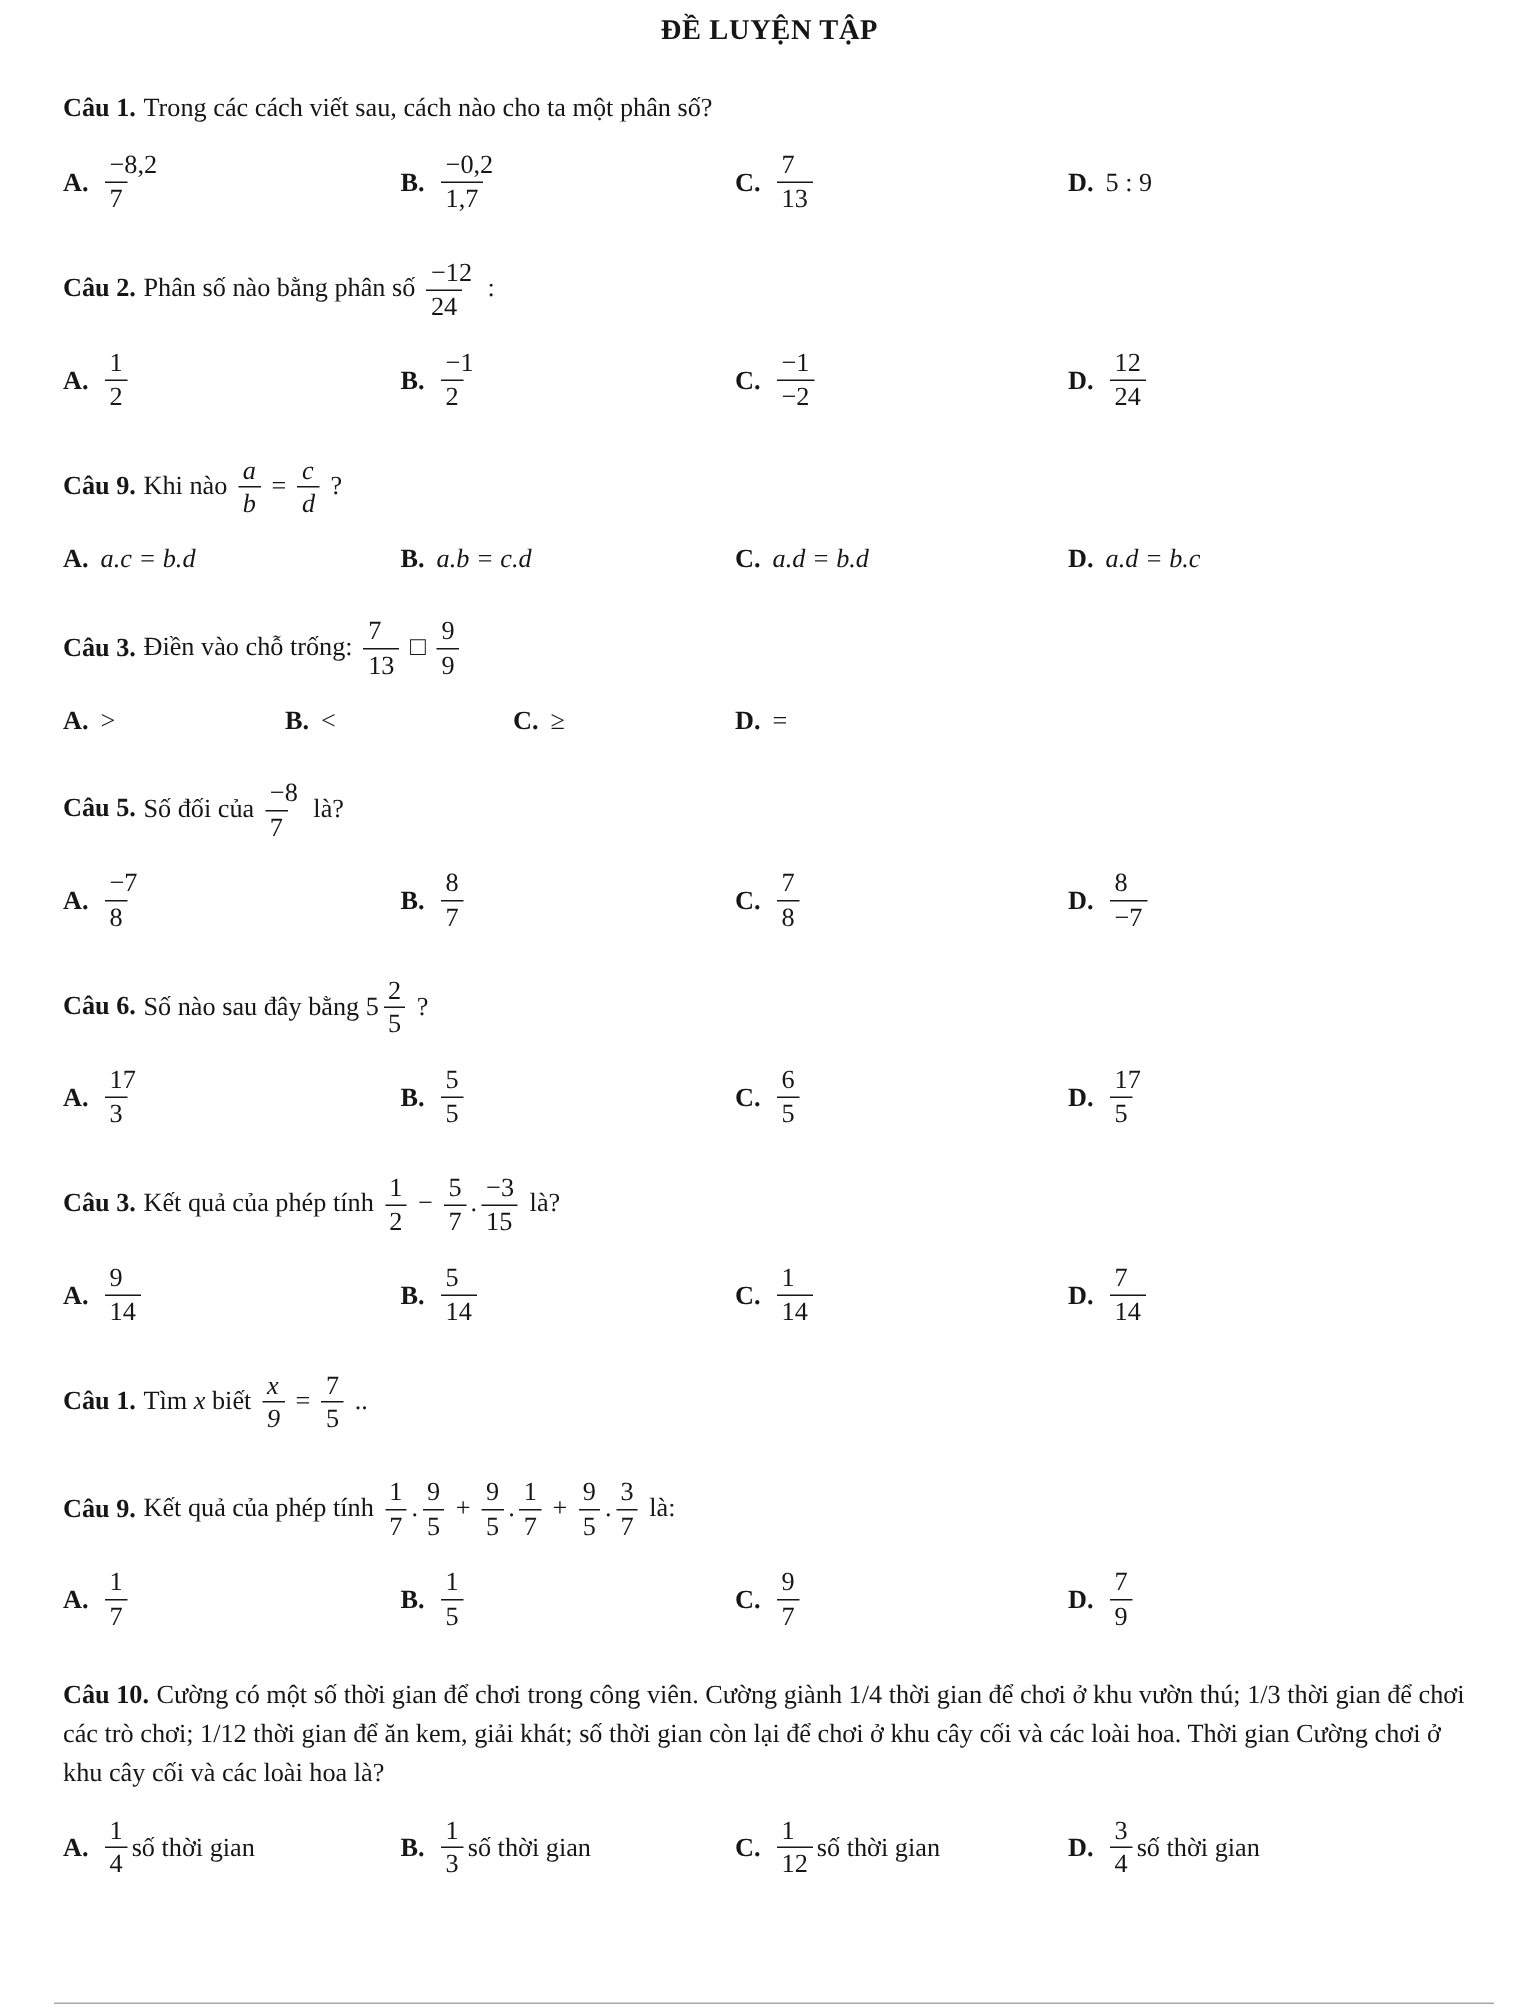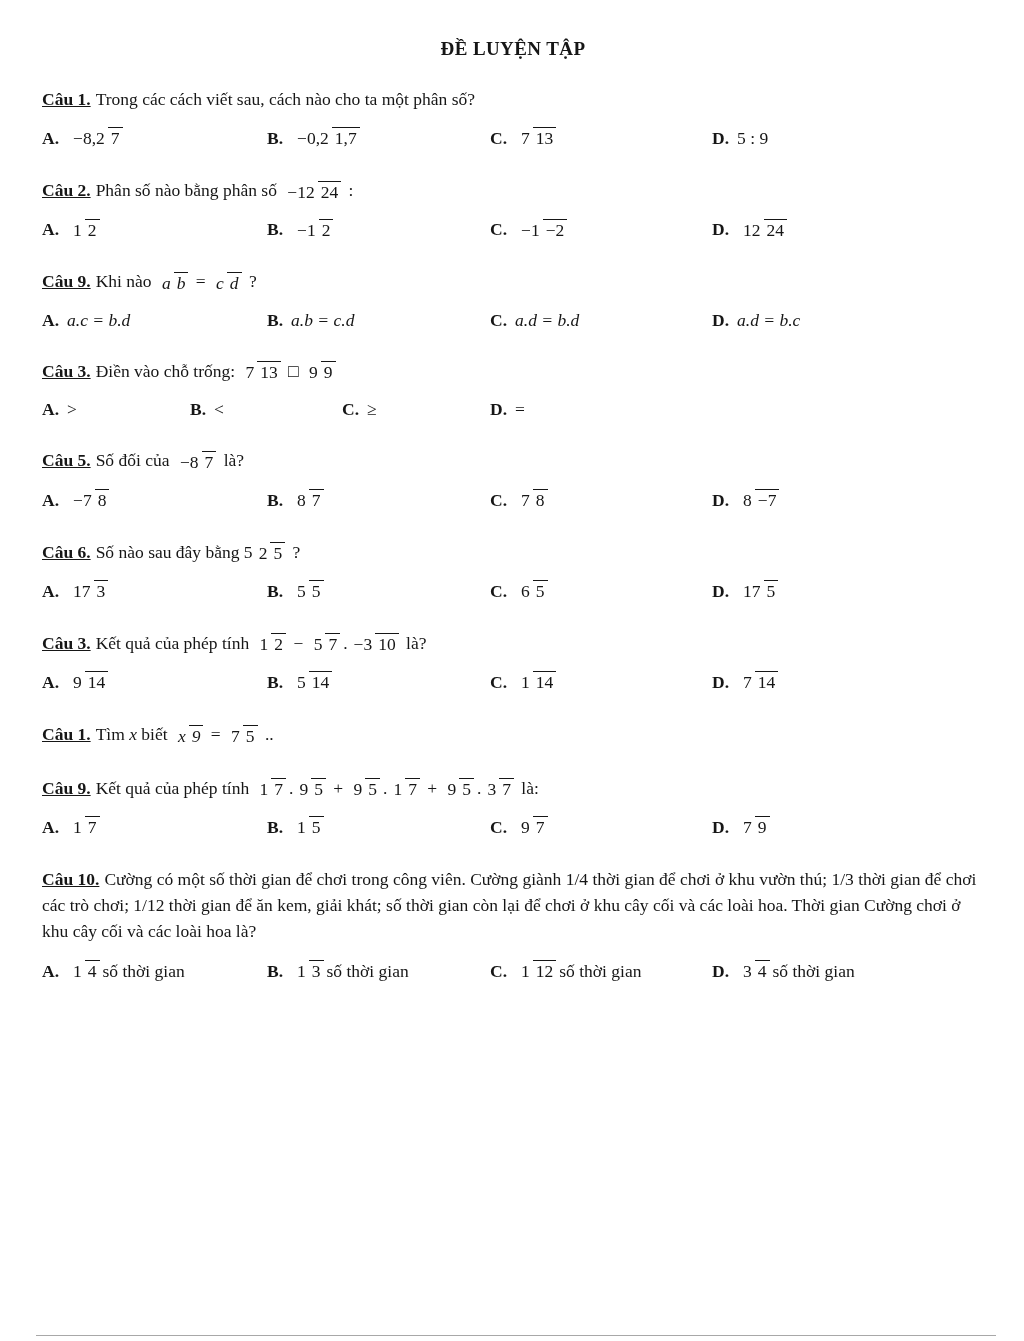--- a/index.html
+++ b/index.html
@@ -13,39 +13,38 @@
     font-size: 17.5px;
     color: #161616;
   }
   .page { padding: 10px 40px 0 42px; }
   .title {
     text-align: center;
     font-size: 19px;
     font-weight: bold;
     letter-spacing: 0.4px;
     margin-bottom: 26px;
-    margin-top: 28px;
   }
   .question { margin-bottom: 27px; }
   .q-text { line-height: 1.5; }
-  .q-label { font-weight: bold; margin-right: 5px; text-decoration: underline; }
+  .q-label { font-weight: bold; margin-right: 5px; }
   .options {
     display: grid;
     grid-template-columns: 225px 223px 222px 1fr;
     margin-top: 15px;
     align-items: center;
   }
   .options.narrow { grid-template-columns: 148px 152px 148px 1fr; }
   .option { display: flex; align-items: center; }
   .opt-label { font-weight: bold; margin-right: 8px; }
   .opt-body { display: inline-flex; align-items: center; }
   .frac {
     display: inline-flex;
-    flex-direction: row;
-    align-items: flex-end;
+    flex-direction: column;
+    align-items: flex-start;
     vertical-align: middle;
     line-height: 1.25;
     margin: 0 3px;
     text-align: center;
   }
   .frac .num { padding: 0 3px; }
   .frac .den { padding: 0 3px; border-top: 1.3px solid #161616; }
   .it { font-style: italic; }
   .bottom-rule {
     position: absolute;
@@ -303,21 +302,21 @@
       </div>
       <div class="question">
         <p class="q-text"><span class="q-label">Câu 3.</span><span>Kết quả của phép tính </span><span class="frac">
             <span class="num">1</span>
             <span class="den">2</span>
           </span><span> − </span><span class="frac">
             <span class="num">5</span>
             <span class="den">7</span>
           </span><span>.</span><span class="frac">
             <span class="num">−3</span>
-            <span class="den">10</span>
+            <span class="den">15</span>
           </span><span> là?</span></p>
         <div class="options">
           <div class="option">
             <span class="opt-label">A.</span>
             <span class="opt-body">
               <span class="frac">
                 <span class="num">9</span>
                 <span class="den">14</span>
               </span>
             </span>

